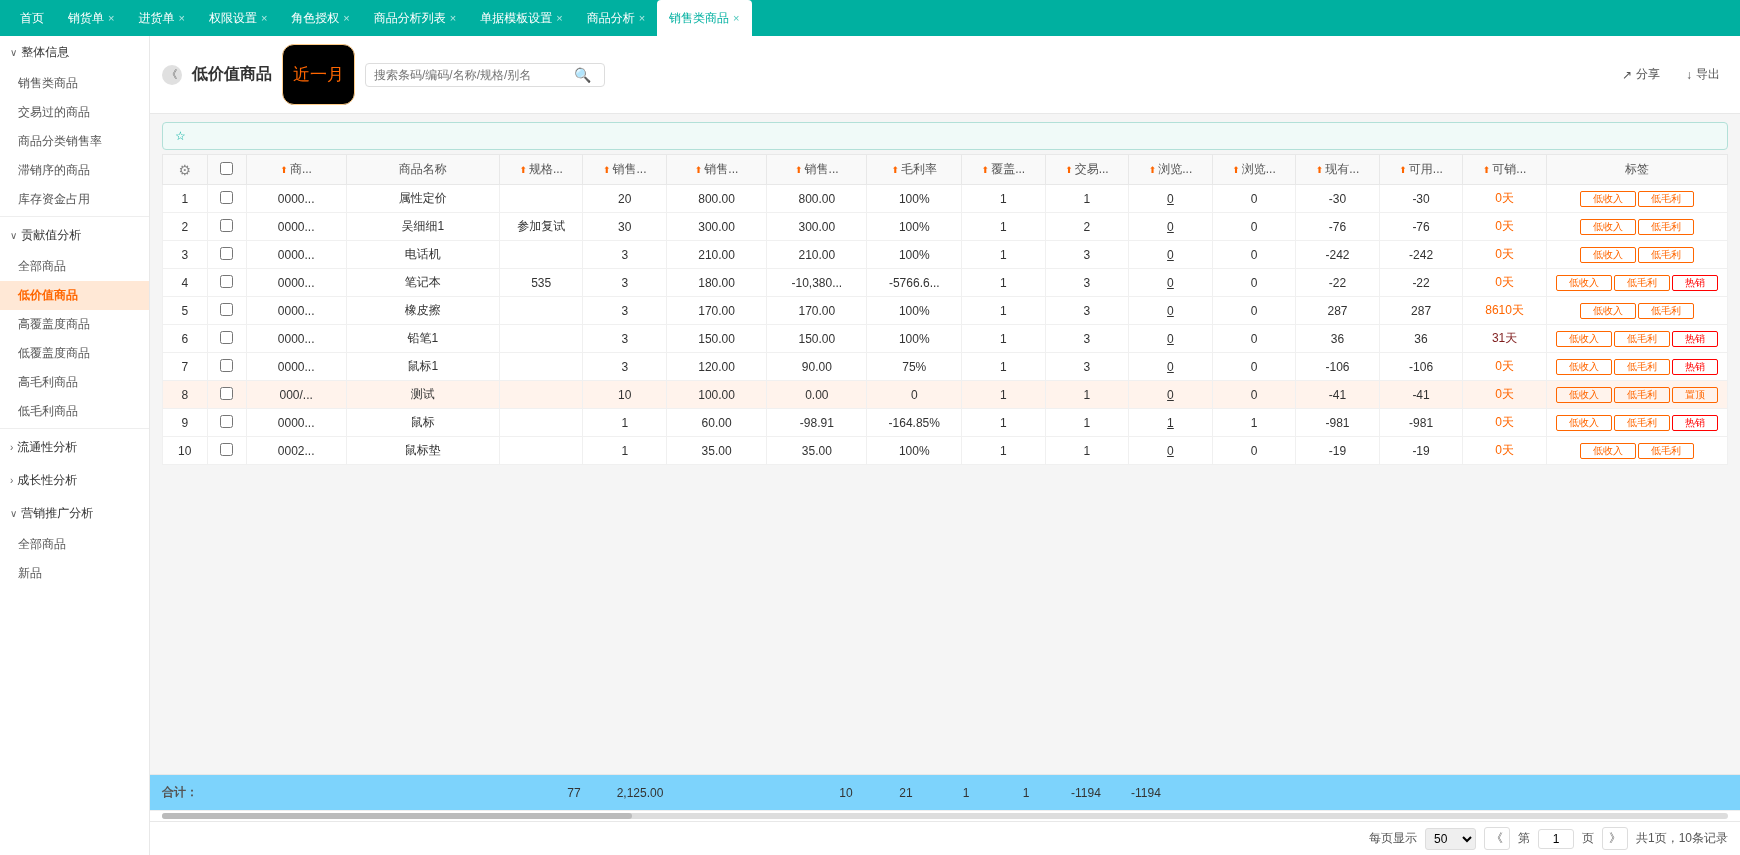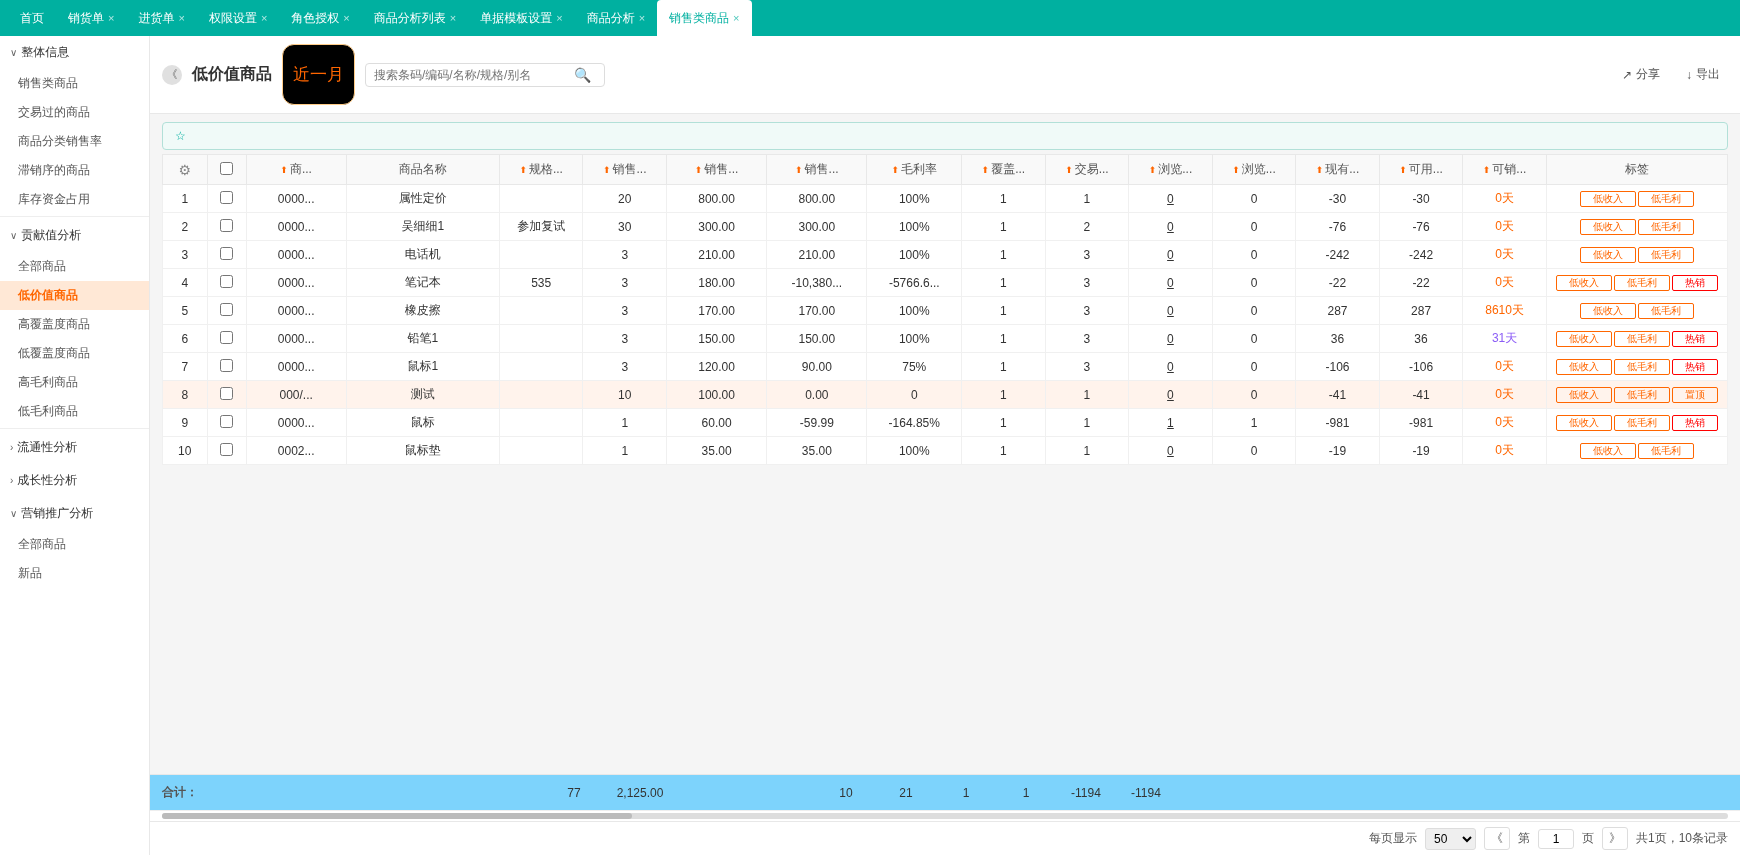--- a/index.html
+++ b/index.html
@@ -601,21 +601,21 @@
               <td>3</td>
               <td>150.00</td>
               <td>150.00</td>
               <td>100%</td>
               <td>1</td>
               <td>3</td>
               <td><span class="underline-link">0</span></td>
               <td>0</td>
               <td>36</td>
               <td>36</td>
-              <td style="color: #8b5cf6;">31天</td>
+              <td style="color: #7f1d1d;">31天</td>
               <td><span class="tag-badge" style="color: rgb(255, 102, 0); border-color: rgb(255, 102, 0);">低收入</span><span class="tag-badge" style="color: rgb(255, 102, 0); border-color: rgb(255, 102, 0);">低毛利</span><span class="tag-badge" style="color: rgb(255, 0, 0); border-color: rgb(255, 0, 0);">热销</span></td>
             </tr>
             <tr>
               <td>7</td>
               <td><input type="checkbox" style=""></td>
               <td>0000...</td>
               <td>鼠标1</td>
               <td></td>
               <td>3</td>
               <td>120.00</td>
@@ -650,21 +650,21 @@
               <td><span class="tag-badge" style="color: rgb(255, 102, 0); border-color: rgb(255, 102, 0);">低收入</span><span class="tag-badge" style="color: rgb(255, 102, 0); border-color: rgb(255, 102, 0);">低毛利</span><span class="tag-badge" style="color: rgb(255, 102, 0); border-color: rgb(255, 102, 0);">置顶</span></td>
             </tr>
             <tr>
               <td>9</td>
               <td><input type="checkbox" style=""></td>
               <td>0000...</td>
               <td>鼠标</td>
               <td></td>
               <td>1</td>
               <td>60.00</td>
-              <td>-59.99</td>
+              <td>-98.91</td>
               <td>-164.85%</td>
               <td>1</td>
               <td>1</td>
               <td><span class="underline-link">1</span></td>
               <td>1</td>
               <td>-981</td>
               <td>-981</td>
               <td style="color: rgb(255, 102, 0);">0天</td>
               <td><span class="tag-badge" style="color: rgb(255, 102, 0); border-color: rgb(255, 102, 0);">低收入</span><span class="tag-badge" style="color: rgb(255, 102, 0); border-color: rgb(255, 102, 0);">低毛利</span><span class="tag-badge" style="color: rgb(255, 0, 0); border-color: rgb(255, 0, 0);">热销</span></td>
             </tr>

